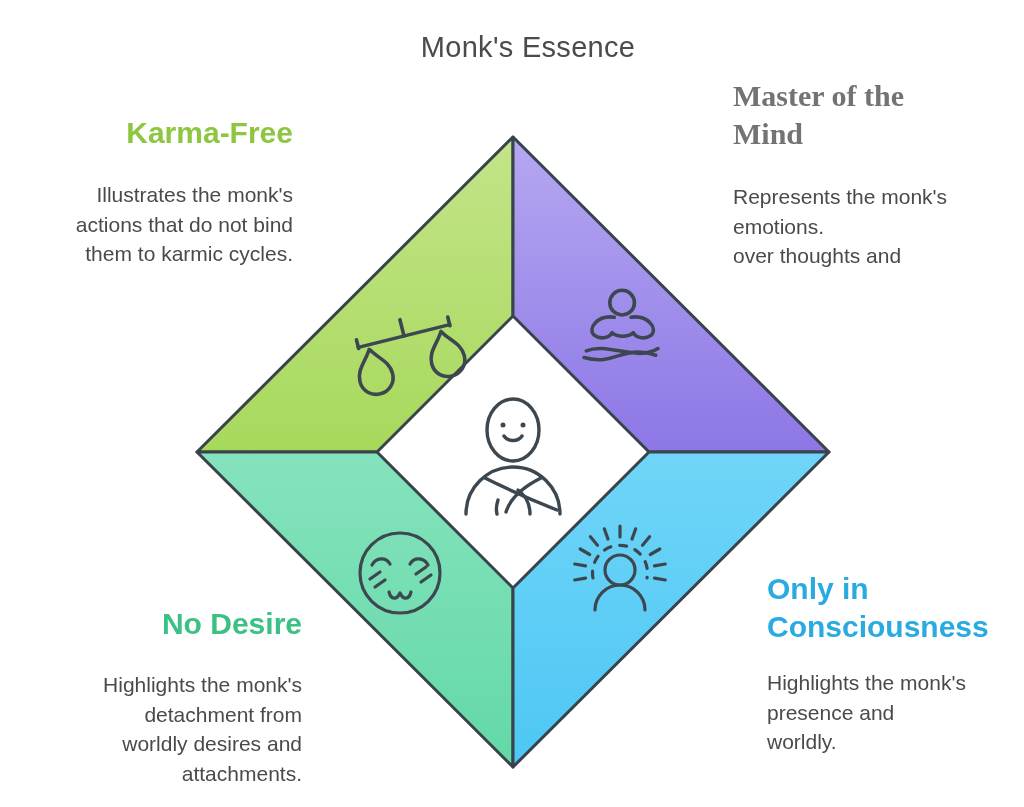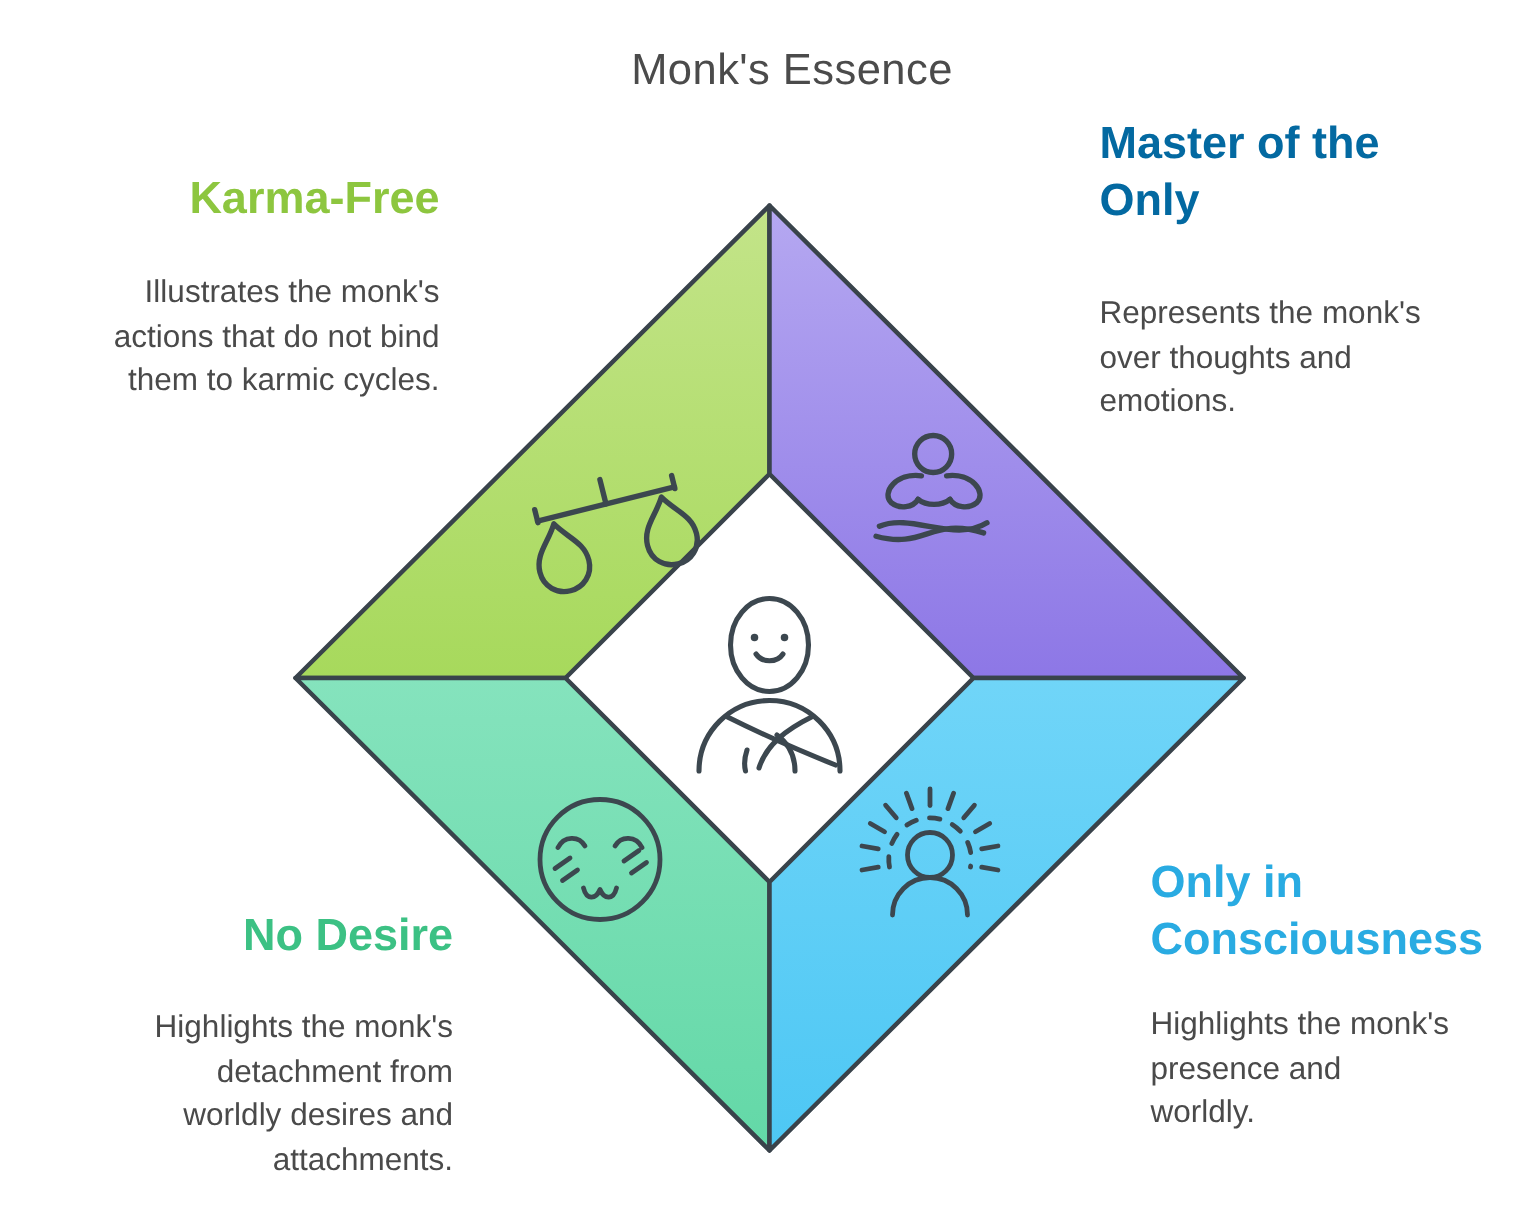--- a/index.html
+++ b/index.html
@@ -8,22 +8,22 @@
   .title{position:absolute;top:13px;left:0;width:100%;margin:16px;text-align:center;
          font-size:29px;font-weight:400;color:#4b4b4b;line-height:36px;letter-spacing:.3px;}
   .diamond-svg{position:absolute;left:0;top:0;width:1024px;height:807px;}
   .block{position:absolute;}
   .heading{font-weight:bold;font-size:30px;line-height:38px;}
   .desc{font-size:21px;line-height:29.5px;color:#4a4a4a;}
   .tl{top:115px;right:731px;width:330px;text-align:right;}
   .tl .heading{color:#8dc63f;line-height:36px;}
   .tl .desc{margin-top:29px;}
   .tr{top:77px;left:733px;width:280px;text-align:left;}
-  .tr .heading{color:#0369a1;}
-  .tr .desc{margin-top:41px;}
+  .tr .heading{color:#737373;font-family:Liberation Serif, serif;}
+  .tr .desc{margin-top:29px;}
   .bl{top:606px;right:722px;width:330px;text-align:right;}
   .bl .heading{color:#3cc184;line-height:36px;}
   .bl .desc{margin-top:28px;}
   .br{top:570px;left:733px;width:290px;text-align:left;margin-left:34px;}
   .br .heading{color:#29abe2;}
   .br .desc{margin-top:22px;}
 </style>
 </head>
 <body>
 
@@ -124,26 +124,26 @@
     <div class="desc">
         <div>Illustrates the monk's</div>
         <div>actions that do not bind</div>
         <div>them to karmic cycles.</div>
       </div>
   </div>
 
   <div class="block tr">
     <div class="heading">
         <div>Master of the</div>
-        <div>Only</div>
+        <div>Mind</div>
       </div>
     <div class="desc">
         <div>Represents the monk's</div>
+        <div>emotions.</div>
         <div>over thoughts and</div>
-        <div>emotions.</div>
       </div>
   </div>
 
   <div class="block bl">
     <div class="heading">
         <div>No Desire</div>
       </div>
     <div class="desc">
         <div>Highlights the monk's</div>
         <div>detachment from</div>

